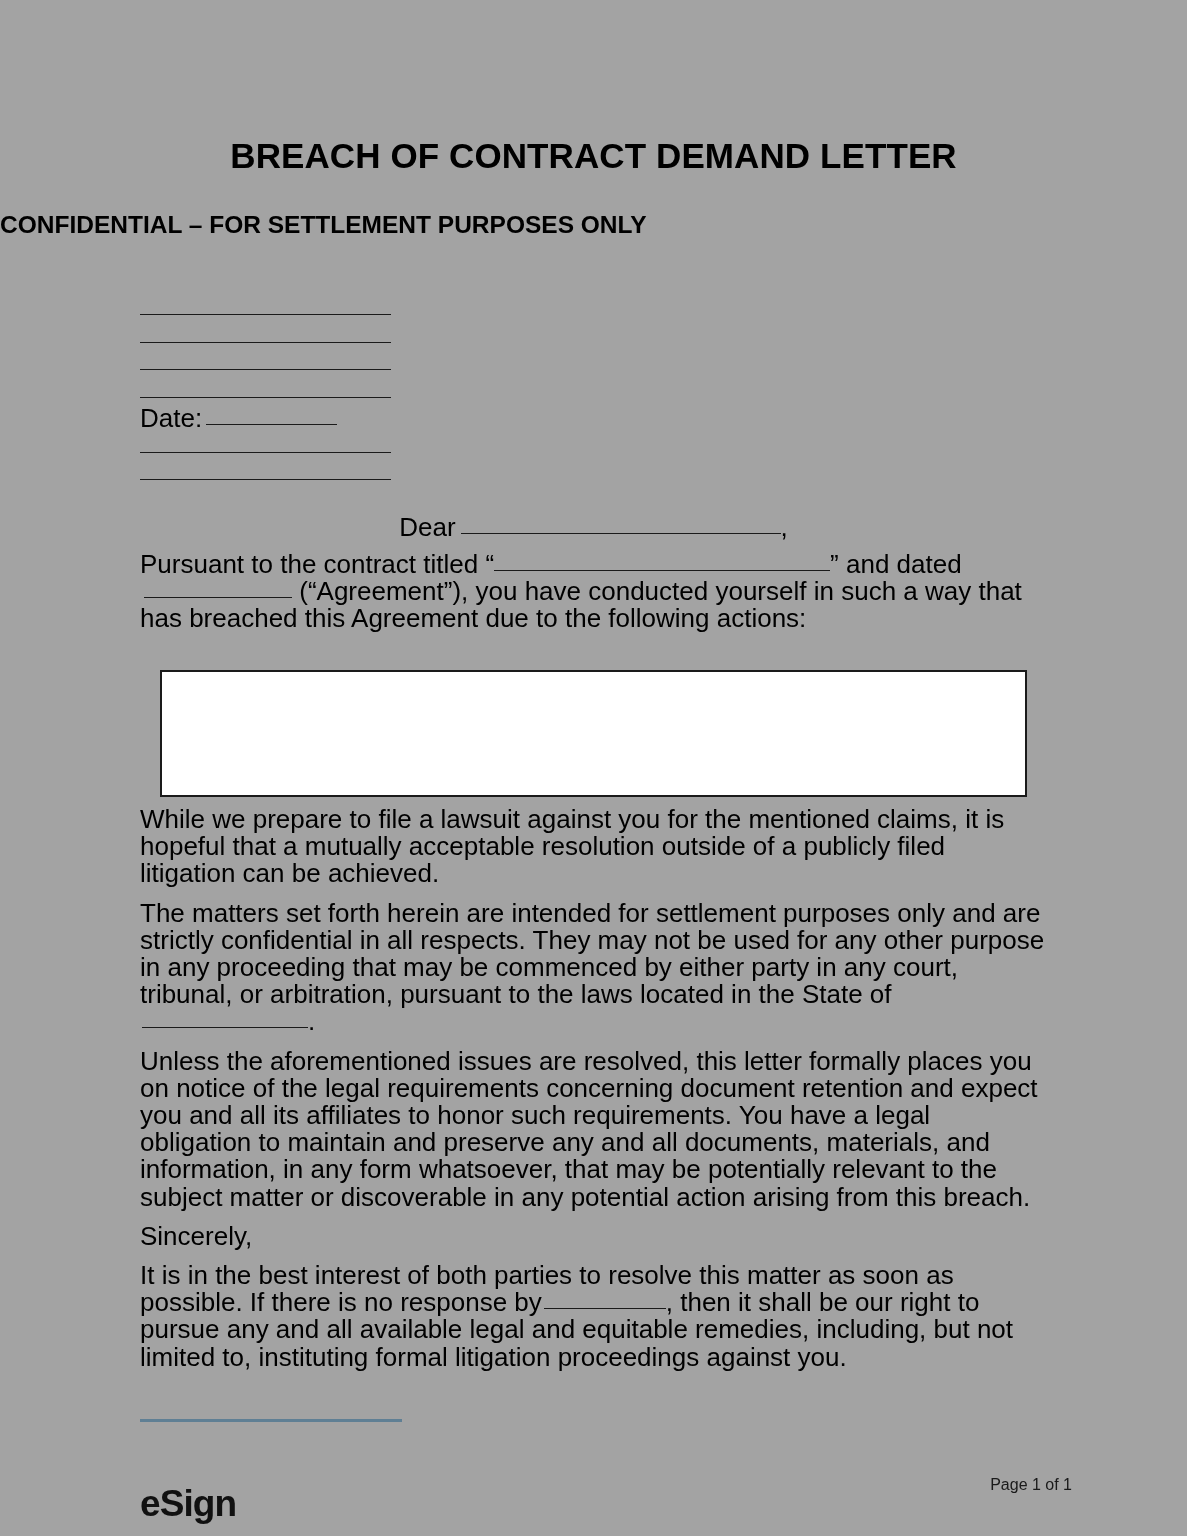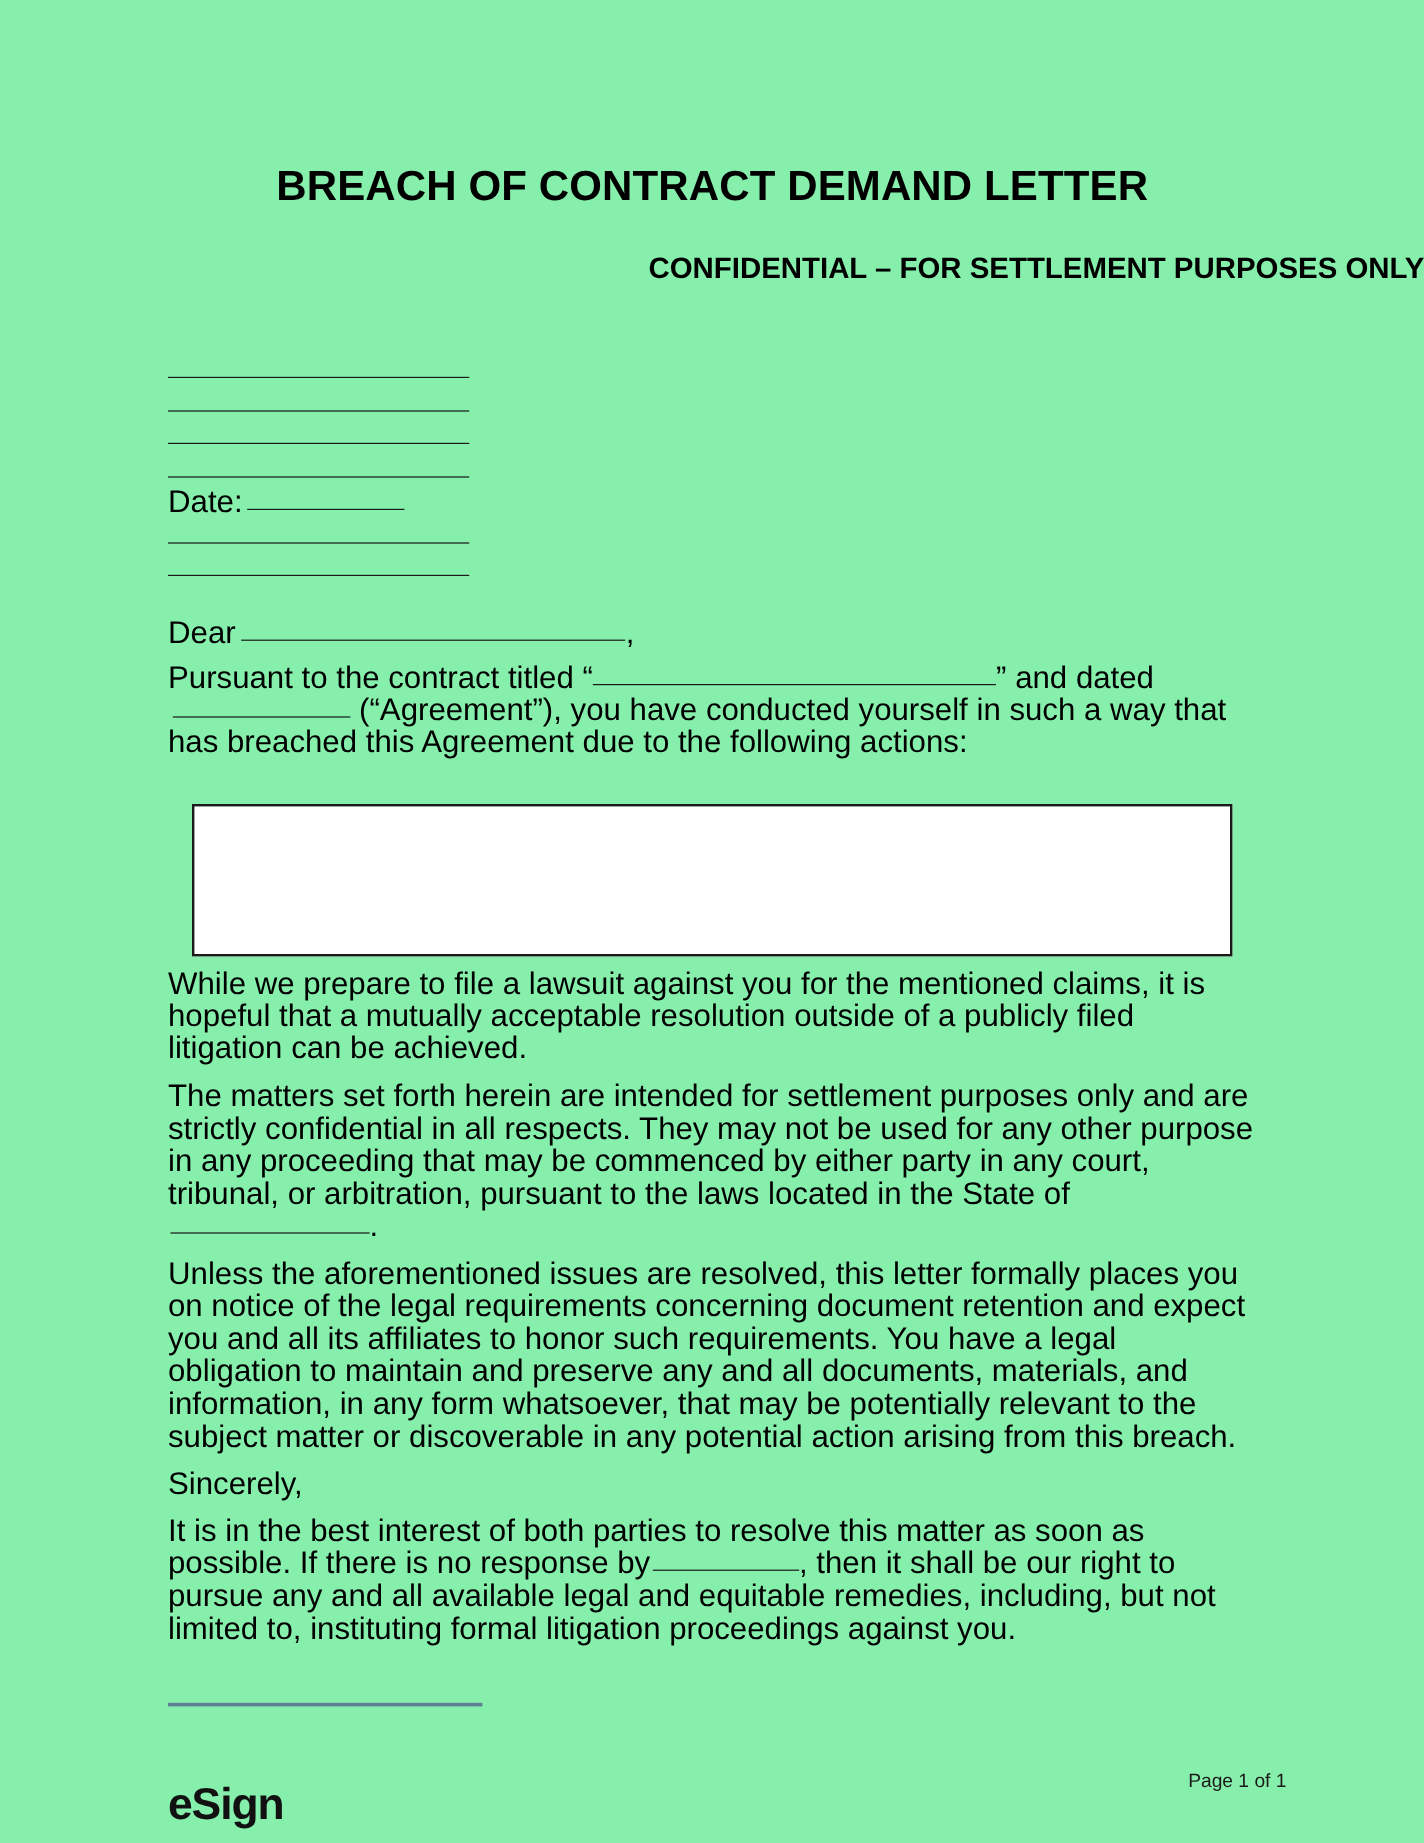--- a/index.html
+++ b/index.html
@@ -8,21 +8,21 @@
     background: #ffffff;
   }
   body {
     font-family: "Liberation Sans", sans-serif;
     color: #000000;
   }
   .page {
     position: relative;
     width: 1187px;
     height: 1536px;
-    background: #86efac;
+    background: #a3a3a3;
     overflow: hidden;
     box-sizing: border-box;
   }
 
   
   .doc-title {
     position: absolute;
     left: 0;
     right: 0;
     top: 136px;
@@ -30,21 +30,21 @@
     font-size: 35px;
     font-weight: bold;
     letter-spacing: 0.1px;
     line-height: 1.15;
   }
   .doc-subtitle {
     position: absolute;
     left: 0;
     right: 0;
     top: 211px;
-    text-align: right;
+    text-align: left;
     font-size: 24.5px;
     font-weight: bold;
     line-height: 1.15;
   }
 
   
   .content {
     position: absolute;
     left: 140px;
     top: 295px;
@@ -78,20 +78,21 @@
     white-space: nowrap;
   }
 
   .spacer-10 { height: 10px; }
   .spacer-26 { height: 26px; }
 
   .dear-line {
     white-space: nowrap;
     height: 27.5px;
     line-height: 27.5px;
+    text-align: center;
   }
 
   p.para {
     margin: 0;
     text-align: left;
   }
   .para + .para { margin-top: 12px; }
 
   
   .desc-box {

